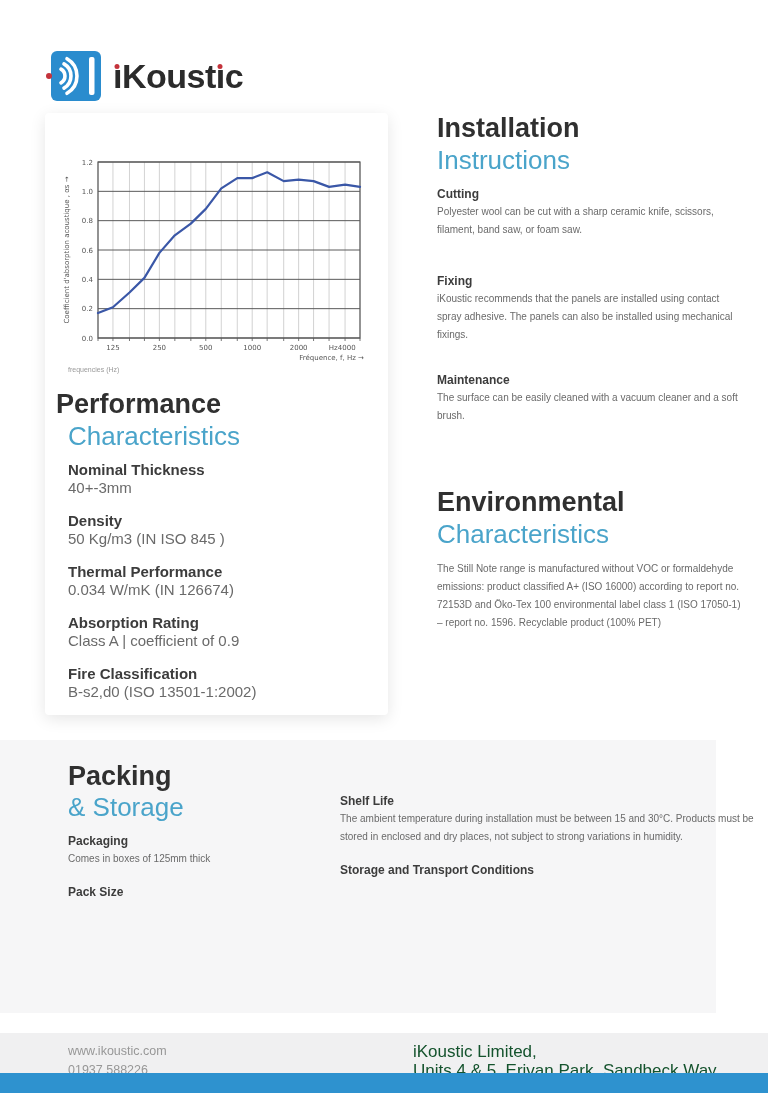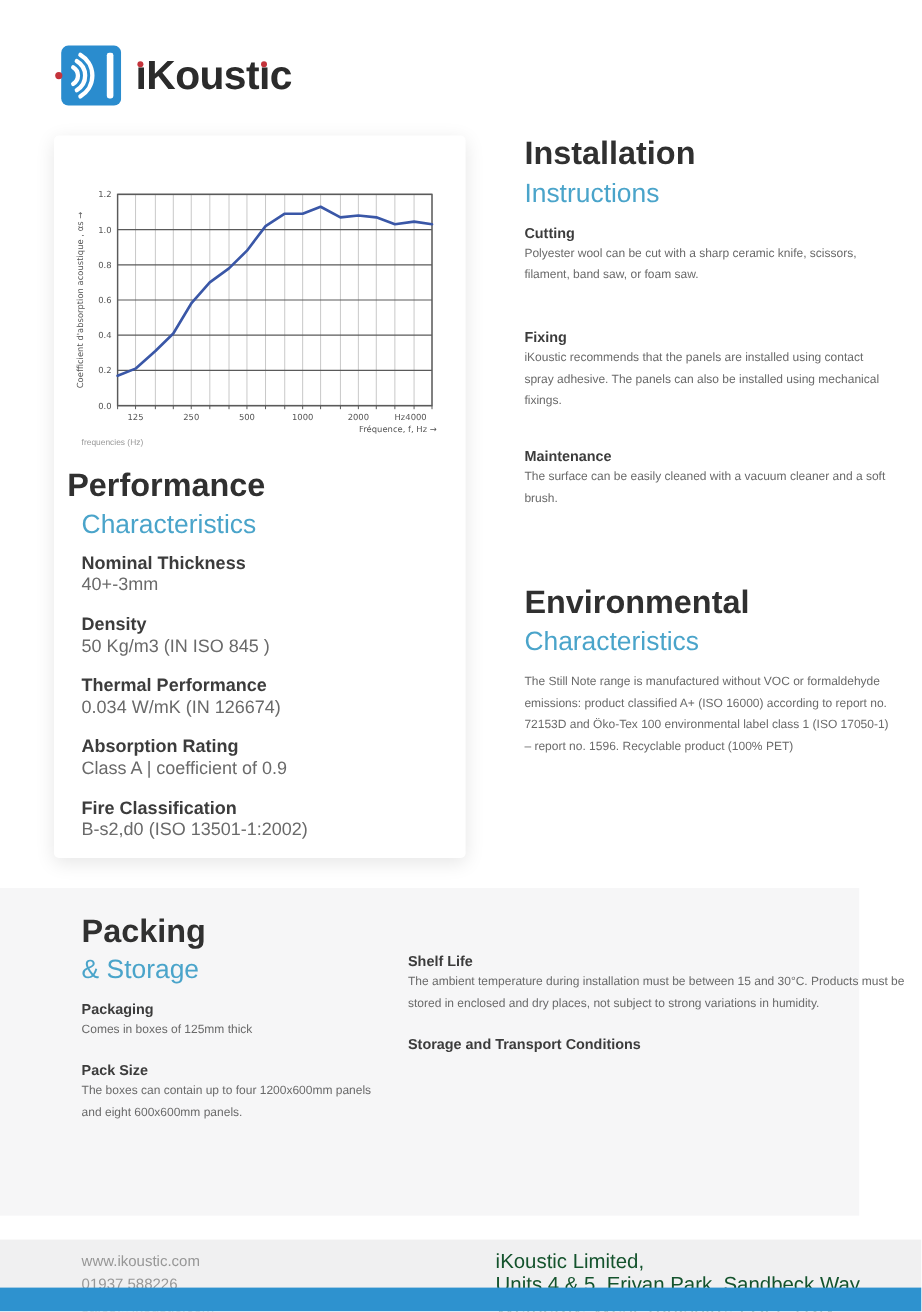--- a/index.html
+++ b/index.html
@@ -1,36 +1,36 @@
 <!DOCTYPE html>
 <html><head>
 <meta charset="utf-8">
 <style>
   * { margin:0; padding:0; box-sizing:border-box; }
   html,body { background:#ffffff; }
   body { font-family:"Liberation Sans", sans-serif; color:#666; }
   .page { position:relative; width:768px; height:1093px; background:#fff; overflow:hidden; }
 
   
-  .logo { position:absolute; left:45px; top:37px; display:flex; align-items:center; }
+  .logo { position:absolute; left:45px; top:50px; display:flex; align-items:center; }
   .logo-icon { width:56px; height:52px; }
   .logo-text { margin-left:12px; font-size:34px; font-weight:700; color:#2b2b2b; letter-spacing:-0.5px; }
   .i-dot { position:relative; }
   .i-dot::after { content:''; position:absolute; left:50%; transform:translateX(-50%);
                   top:7px; width:5px; height:5px; border-radius:50%; background:#c4333b; }
 
   
   .card { position:absolute; left:45px; top:113px; width:343px; height:602px;
           background:#fff; border-radius:4px; box-shadow:0 4px 16px rgba(0,0,0,0.10); }
   .chart-svg { position:absolute; left:58px; top:138px; }
   .chart-caption { position:absolute; left:68px; top:366px; font-size:7px; color:#9a9a9a;
                    filter:blur(0.4px); }
 
   h1.sec-title { font-size:27px; font-weight:700; color:#303030; line-height:32px; }
-  h2.sec-sub   { font-size:22px; font-weight:400; color:#4aa4ca; line-height:27px; }
+  h2.sec-sub   { font-size:26px; font-weight:400; color:#4aa4ca; line-height:27px; }
 
   .perf-title { position:absolute; left:56px; top:388px; }
   .perf-sub   { position:absolute; left:68px; top:423px; }
   .perf-specs { position:absolute; left:68px; top:461px; width:280px; }
   .spec { margin-bottom:15px; }
   .spec-label { font-size:15px; font-weight:700; color:#3c3c3c; line-height:18px; }
   .spec-value { font-size:15px; color:#6a6a6a; line-height:18px; }
 
   
   .rcol { position:absolute; left:437px; width:305px; }
@@ -196,21 +196,20 @@
     <h1 class="sec-title pack-title">Packing</h1>
     <h2 class="sec-sub pack-sub">&amp; Storage</h2>
 
     <div class="pack-left">
       <div class="pack-block">
         <div class="block-label">Packaging</div>
         <div class="block-text">Comes in boxes of 125mm thick</div>
       </div>
       <div class="pack-block">
         <div class="block-label">Pack Size</div>
-        <div class="block-text">The boxes can contain up to four 1200x600mm panels and eight 600x600mm panels.</div>
       </div>
     </div>
 
     <div class="pack-right">
       <div class="pack-block">
         <div class="block-label">Shelf Life</div>
         <div class="block-text">The ambient temperature during installation must be between 15 and 30°C. Products must be stored in enclosed and dry places, not subject to strong variations in humidity.</div>
       </div>
       <div class="pack-block">
         <div class="block-label">Storage and Transport Conditions</div>

